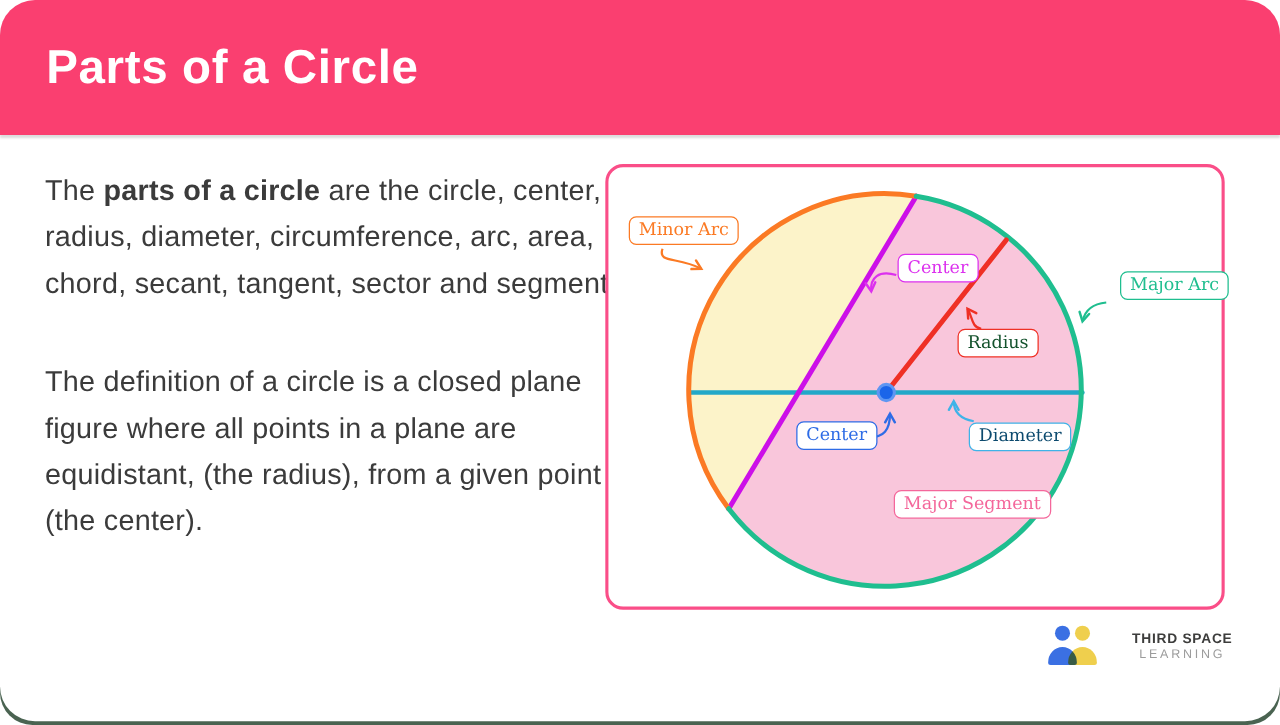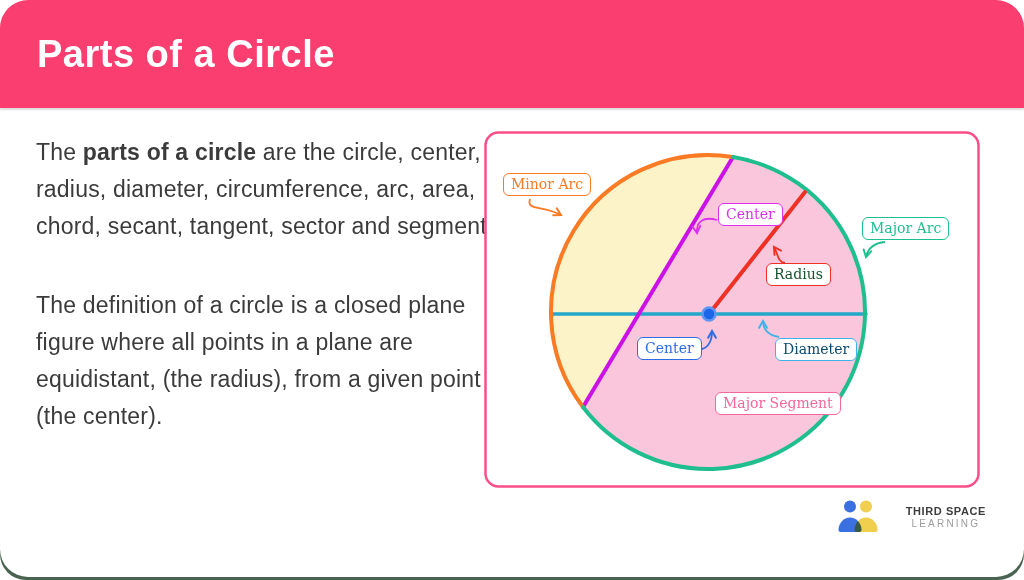--- a/index.html
+++ b/index.html
@@ -25,21 +25,21 @@
   .panel svg{position:absolute;left:0;top:0;}
 
   
   .lbl{position:absolute;background:#ffffff;border:1.6px solid;border-radius:6px;
        font-family:"DejaVu Serif",serif;font-size:14px;line-height:17px;
        padding:2px 7px;text-align:center;white-space:nowrap;}
   .lbl-minor-arc{left:19px;top:42px;color:#fb7a24;border-color:#fb7a24;}
   .lbl-minor-segment{left:112px;top:87px;color:#cdb53c;border-color:#d9c34a;
        white-space:normal;width:66px;padding:2px 4px;font-size:13.5px;}
   .lbl-chord{left:234px;top:72px;color:#dc30ee;border-color:#dc30ee;}
-  .lbl-major-arc{left:378px;top:86px;color:#1fbe8f;border-color:#1fbe8f;}
+  .lbl-major-arc{left:412px;top:86px;color:#1fbe8f;border-color:#1fbe8f;}
   .lbl-radius{left:282px;top:132px;color:#14532d;border-color:#ef3025;}
   .lbl-center{left:153px;top:206px;color:#2e6ce6;border-color:#2e6ce6;}
   .lbl-diameter{left:291px;top:207px;color:#0c4a6e;border-color:#3fb3e8;}
   .lbl-major-segment{left:188px;top:261px;color:#f4679b;border-color:#f4679b;margin-left:43px;}
 
   
   .brand{position:absolute;right:38px;bottom:42px;display:flex;align-items:center;gap:24px;}
   .brand-text{display:flex;flex-direction:column;align-items:center;}
   .brand-line1{font-size:11px;font-weight:bold;color:#3d3d3c;letter-spacing:.6px;}
   .brand-line2{font-size:10px;color:#9c9c9c;letter-spacing:2.2px;margin-top:1px;}

